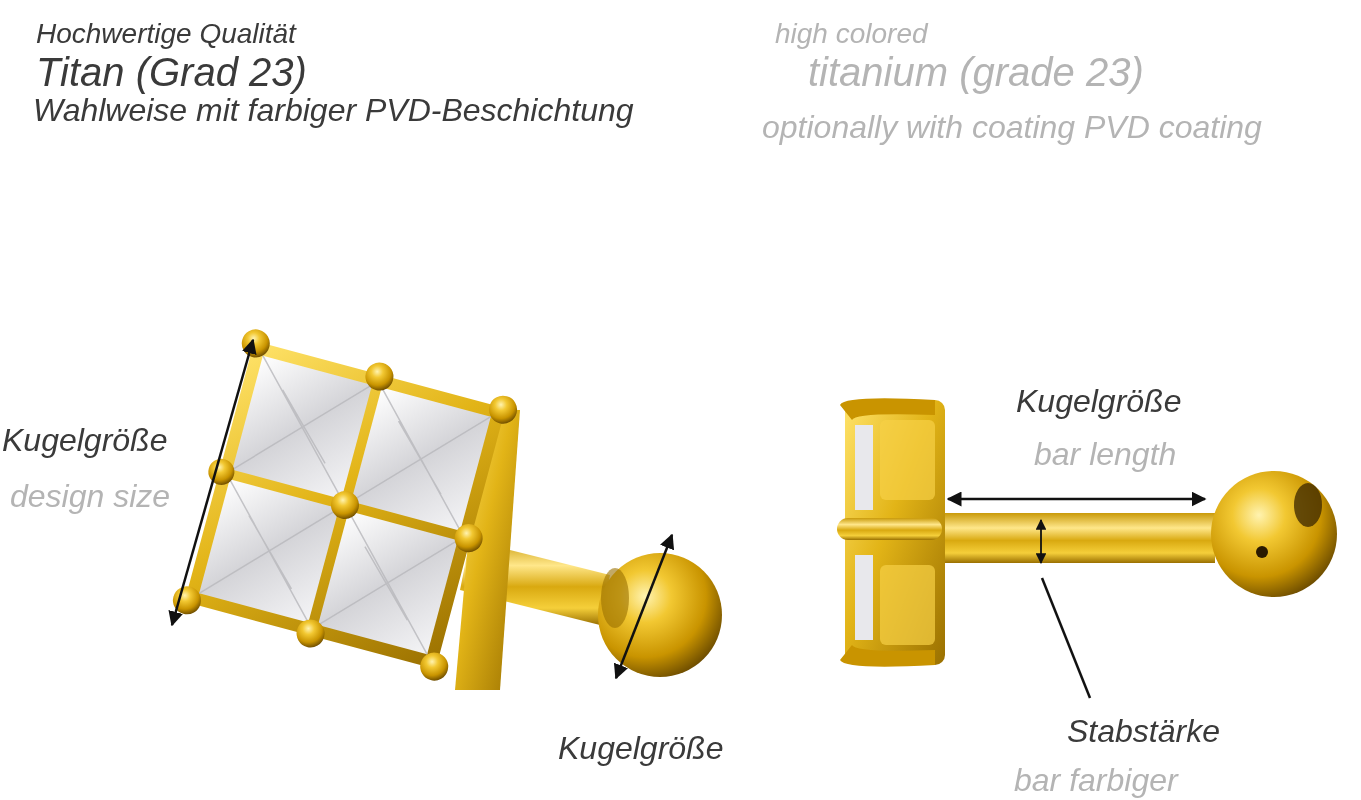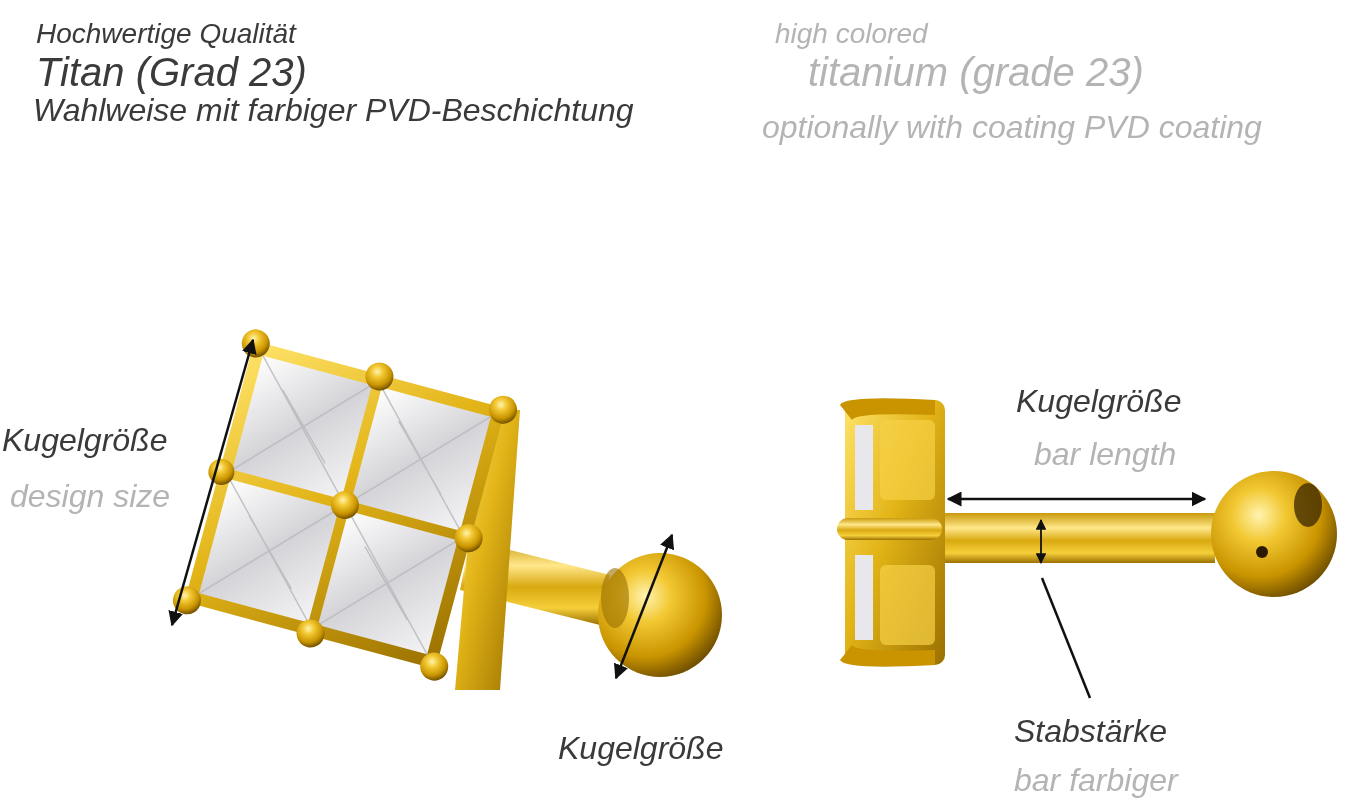--- a/index.html
+++ b/index.html
@@ -125,14 +125,14 @@
 
 <div class="txt de lbl" style="left:2px; top:424px;">Kugelgröße</div>
 <div class="txt en lbl" style="left:10px; top:480px;font-style:italic;">design size</div>
 
 <div class="txt de lbl" style="left:558px; top:732px;">Kugelgröße</div>
 <div class="txt en lbl" style="left:596px; top:764px;margin-top:44px;">ball size</div>
 
 <div class="txt de lbl" style="left:1016px; top:385px;">Kugelgröße</div>
 <div class="txt en lbl" style="left:1018px; top:438px;margin-left:16px;">bar length</div>
 
-<div class="txt de lbl" style="left:1014px; top:715px;">Stabstärke</div>
+<div class="txt de lbl" style="left:1067px; top:715px;">Stabstärke</div>
 <div class="txt en lbl" style="left:1014px; top:764px;">bar farbiger</div>
 
 </body></html>

